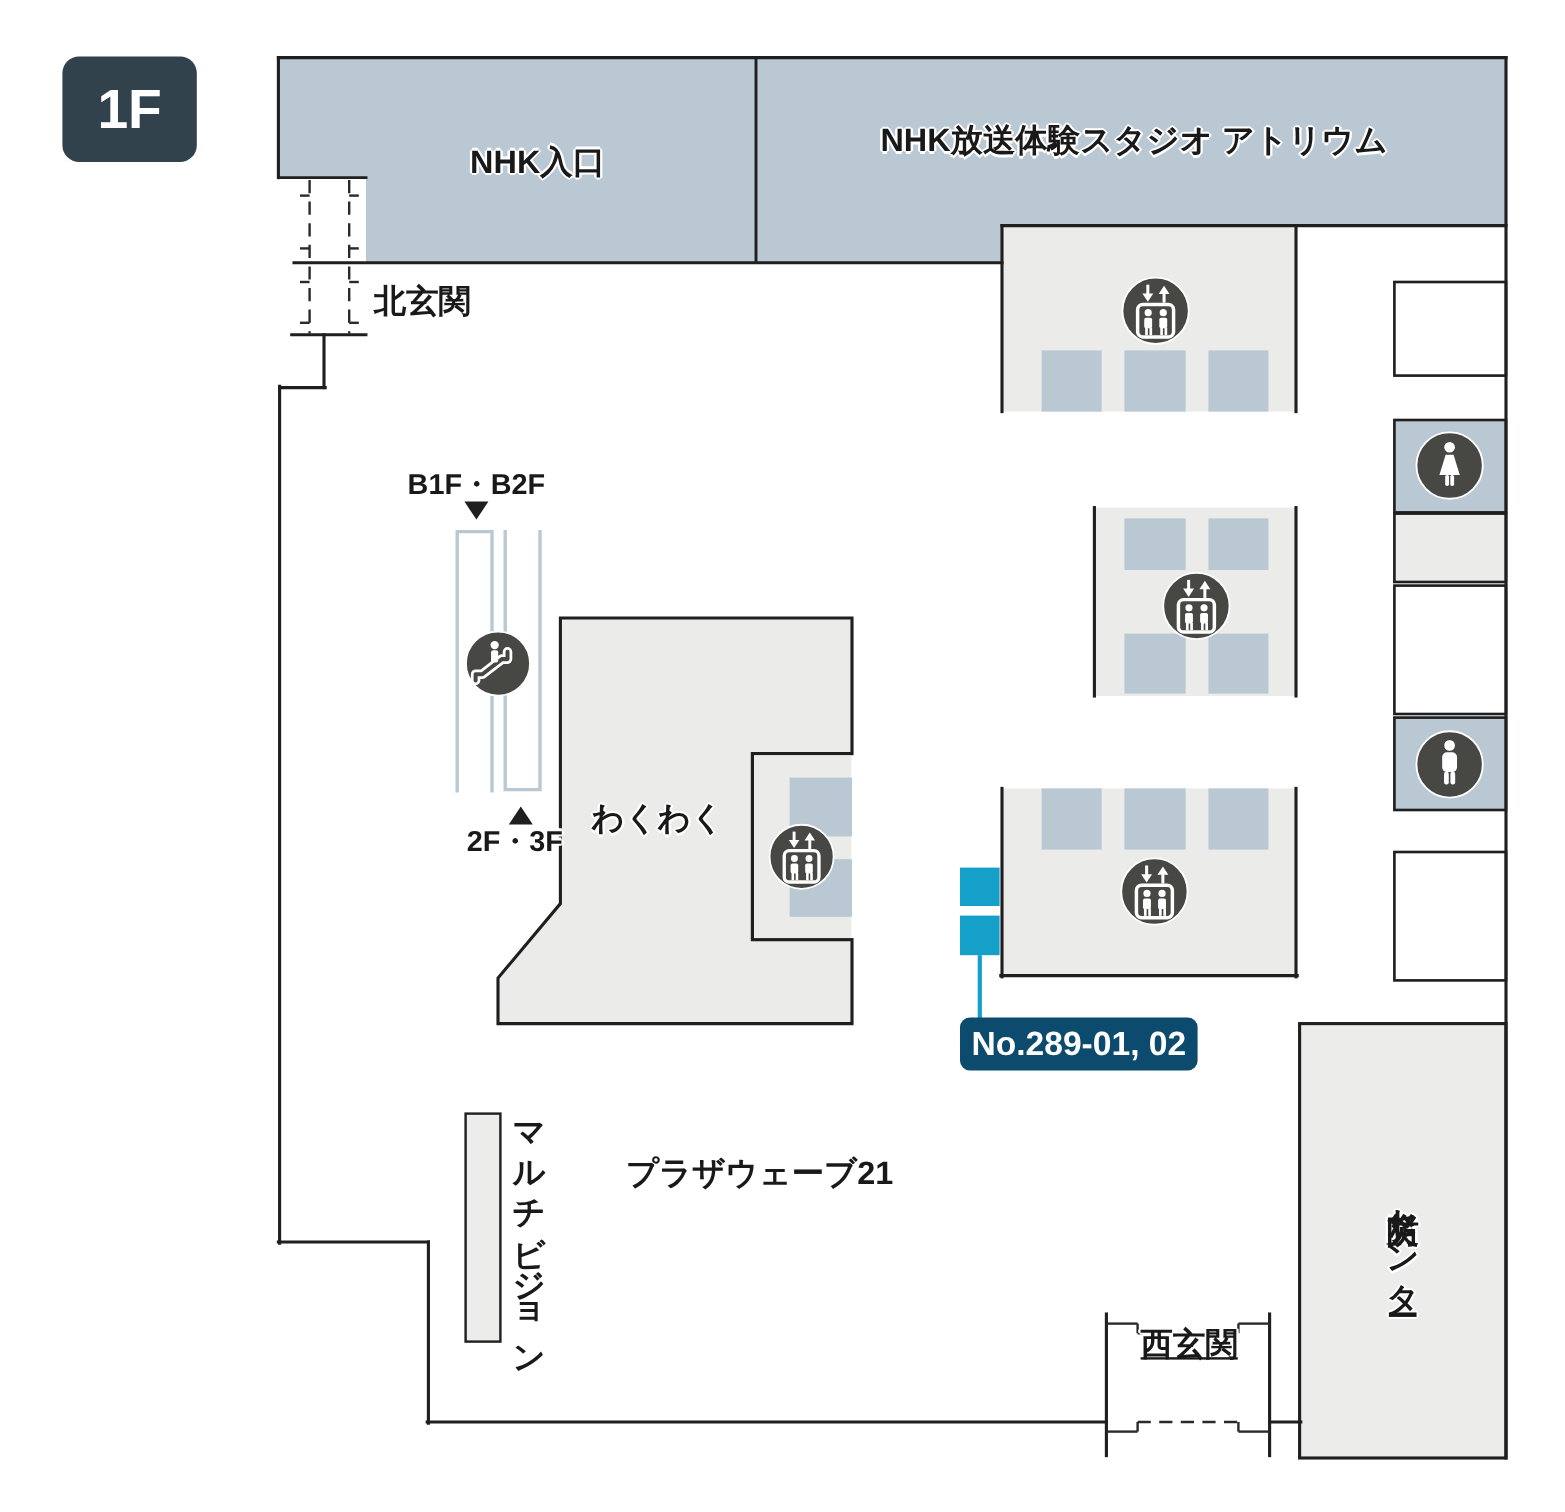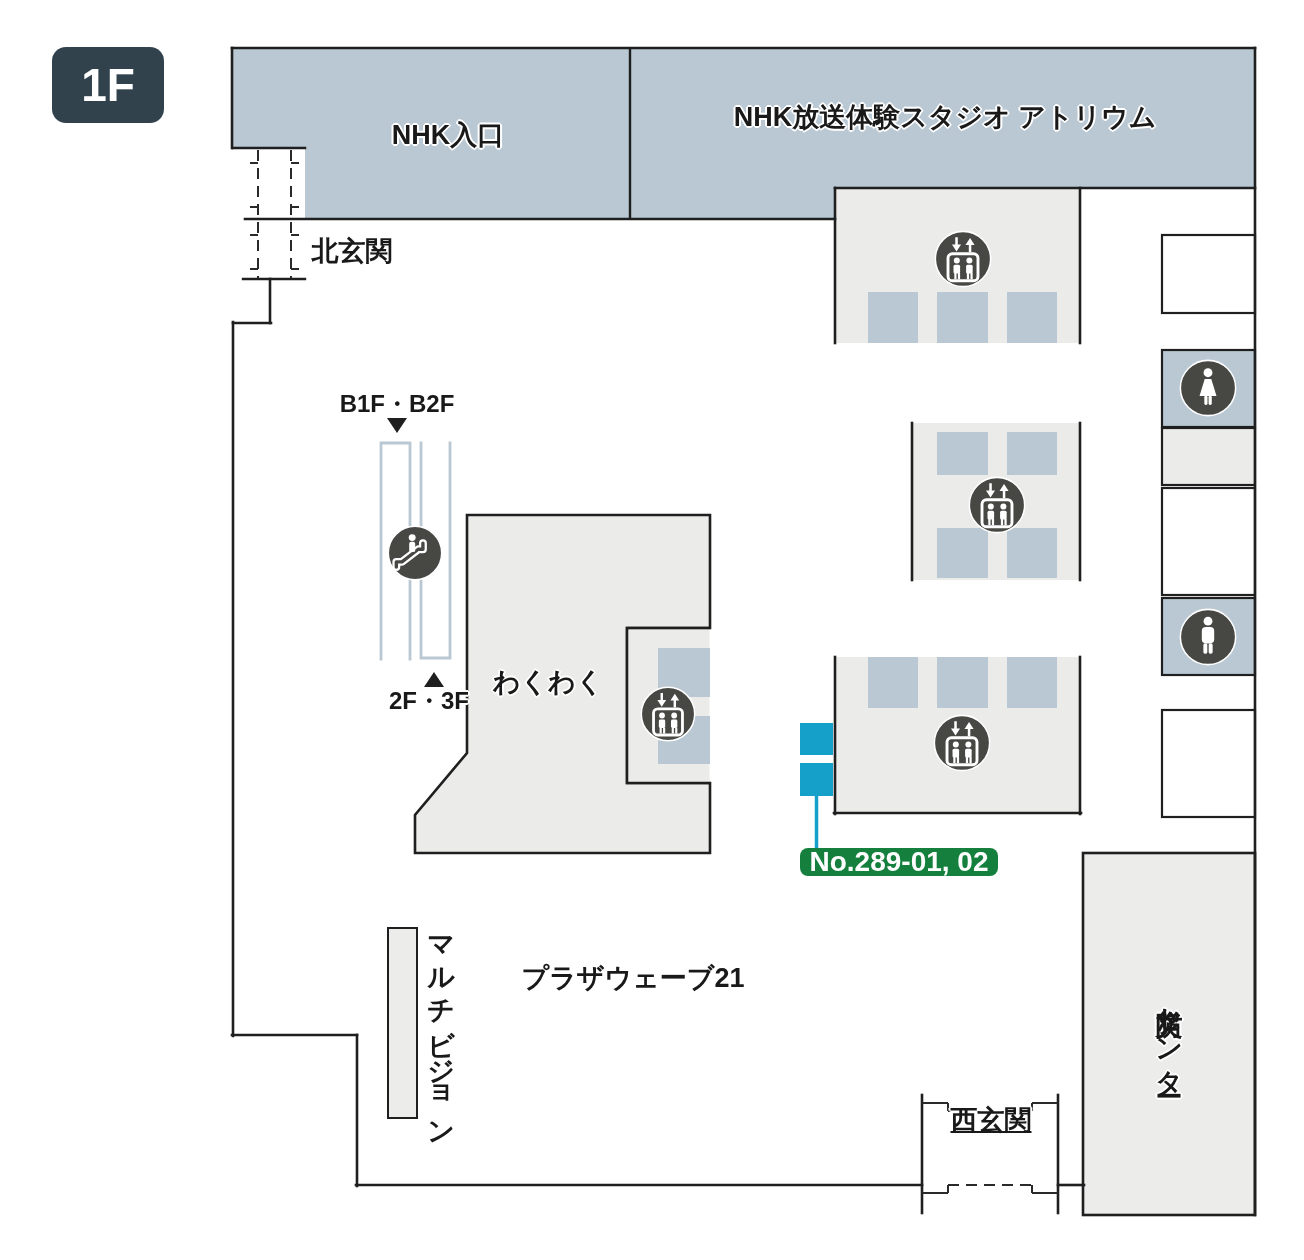--- a/index.html
+++ b/index.html
@@ -14,28 +14,28 @@
     text-shadow:-2px 0 0 #fff,2px 0 0 #fff,0 -2px 0 #fff,0 2px 0 #fff,
                 -1px -1px 0 #fff,1px 1px 0 #fff,-1px 1px 0 #fff,1px -1px 0 #fff;
   }
   .lbl-lg{font-size:27px;}
   .lbl-sm{font-size:24px;}
   .vert{
     writing-mode:vertical-rl;transform:none;
     display:flex;align-items:center;justify-content:center;
   }
   .badge{
-    position:absolute;left:52px;top:47px;width:112px;height:76px;
+    position:absolute;left:52px;top:47px;width:112px;height:88px;
     background:#31424d;border-radius:14px;color:#ffffff;
     display:flex;align-items:center;justify-content:center;
     font-size:46px;font-weight:bold;
   }
   .marker-label{
-    position:absolute;left:800px;top:848px;width:198px;height:28px;
-    background:#15803d;border-radius:8px;color:#ffffff;
+    position:absolute;left:800px;top:848px;width:198px;height:44px;
+    background:#0c4a6e;border-radius:8px;color:#ffffff;
     display:flex;align-items:center;justify-content:center;
     font-size:28px;font-weight:bold;white-space:nowrap;
   }
 </style>
 </head>
 <body>
 
 <div class="stage">
 
 <svg width="1304" height="1260" viewBox="0 0 1304 1260">

